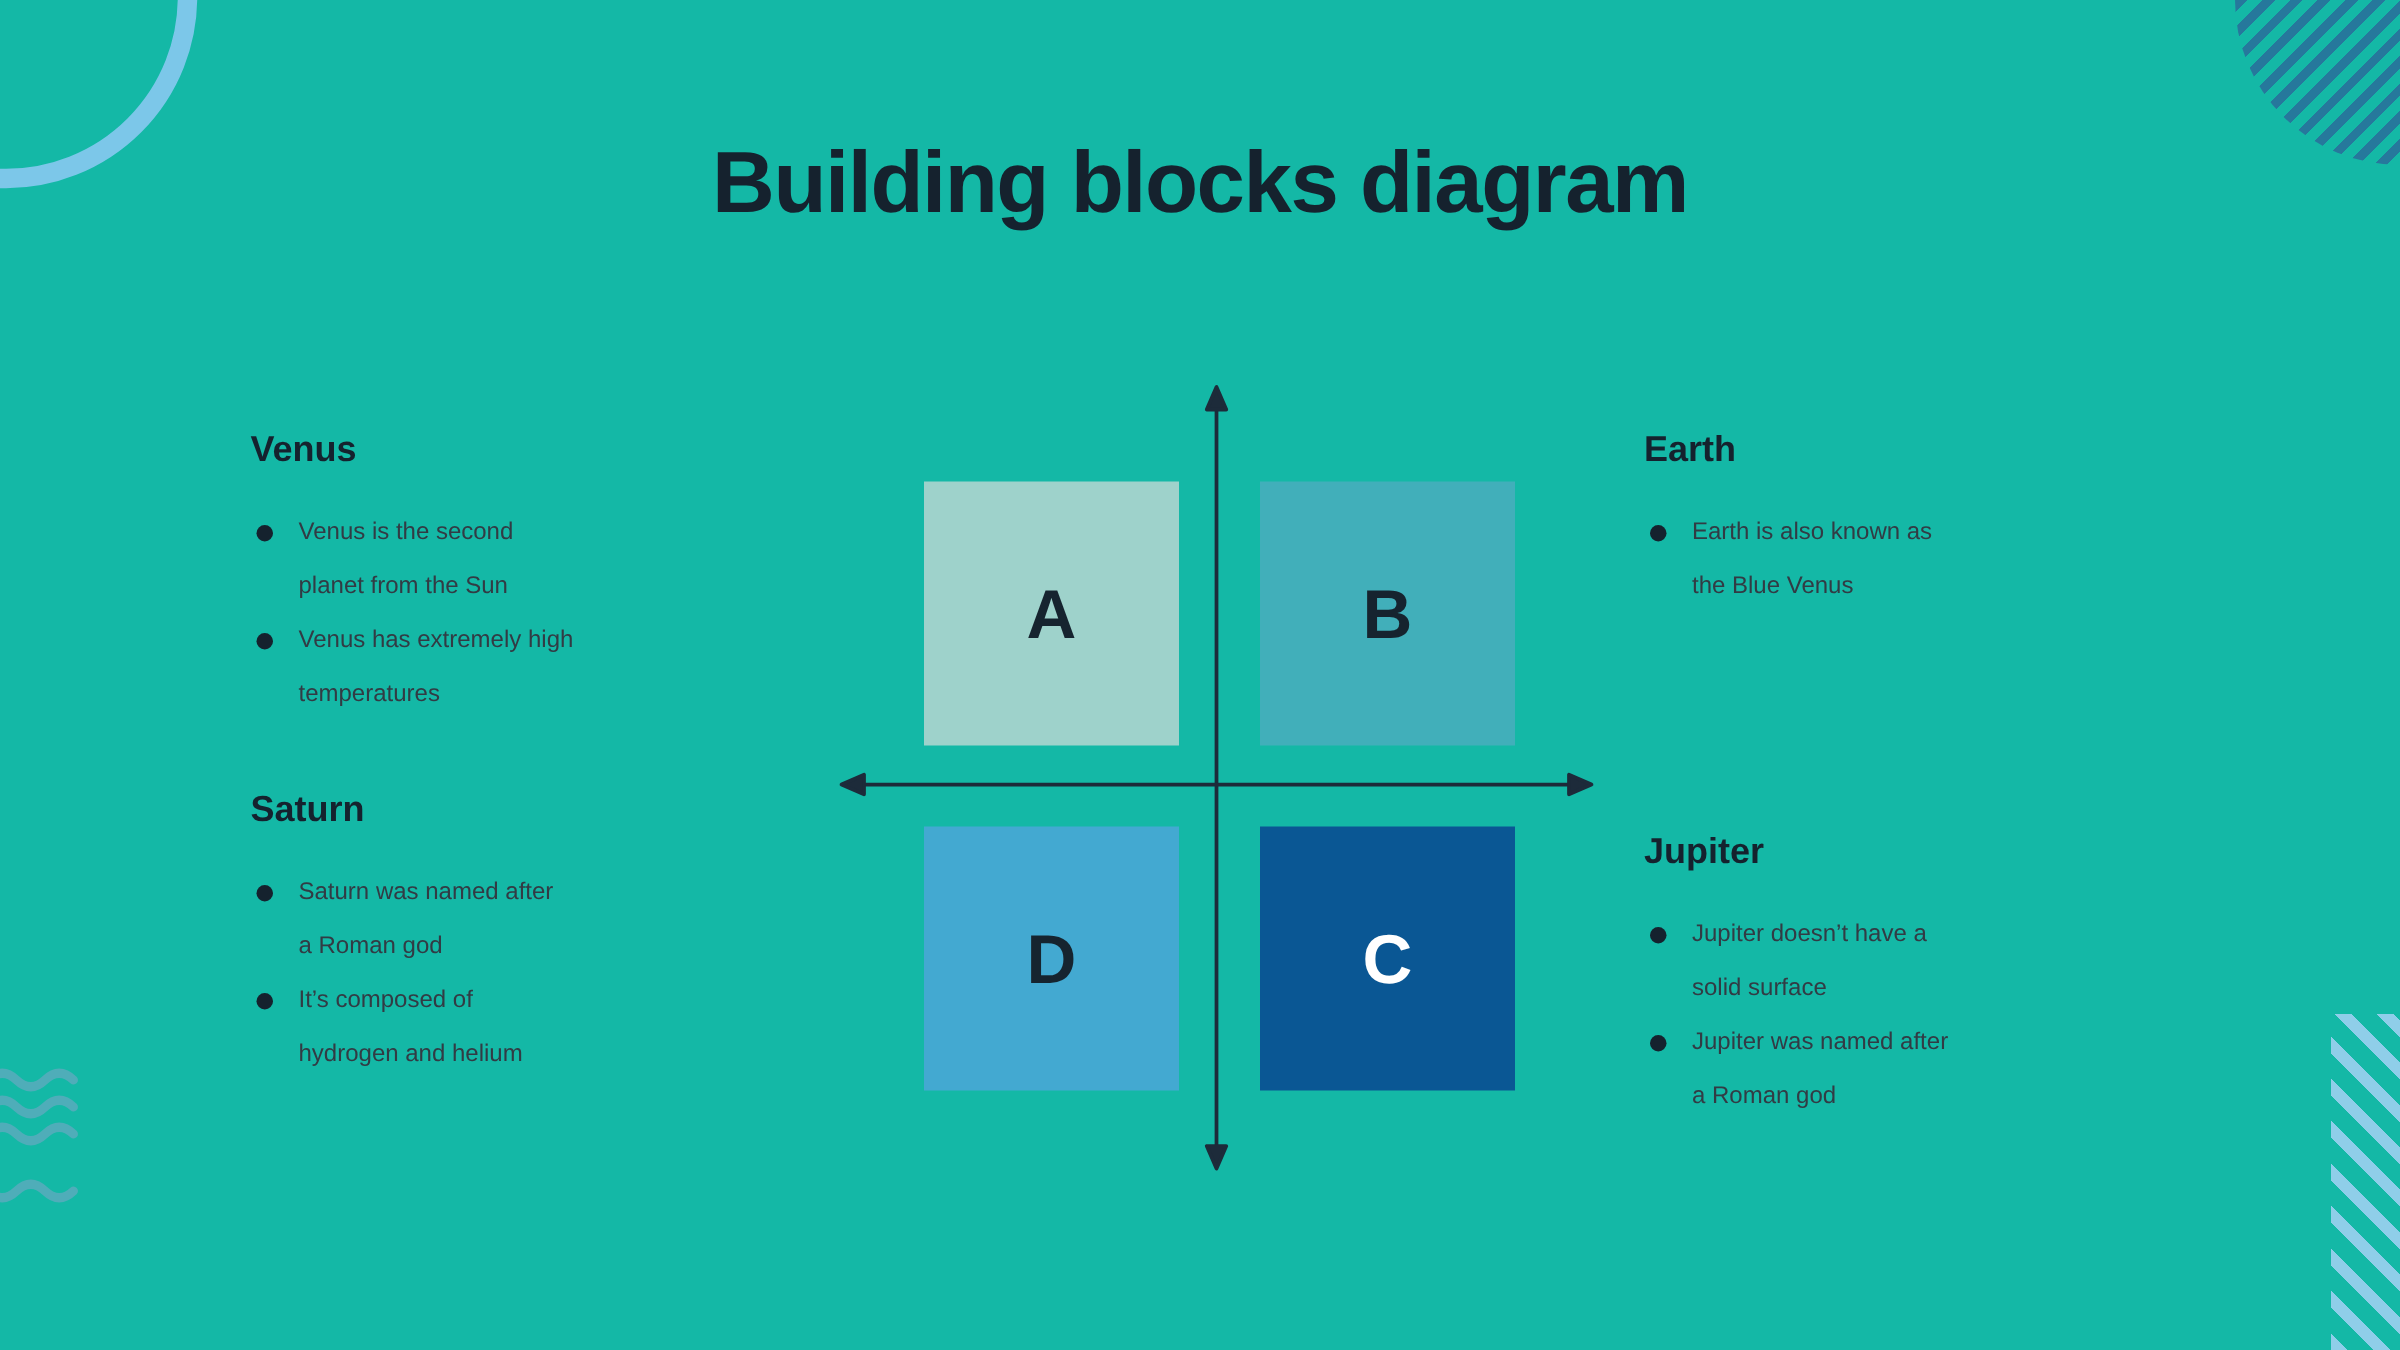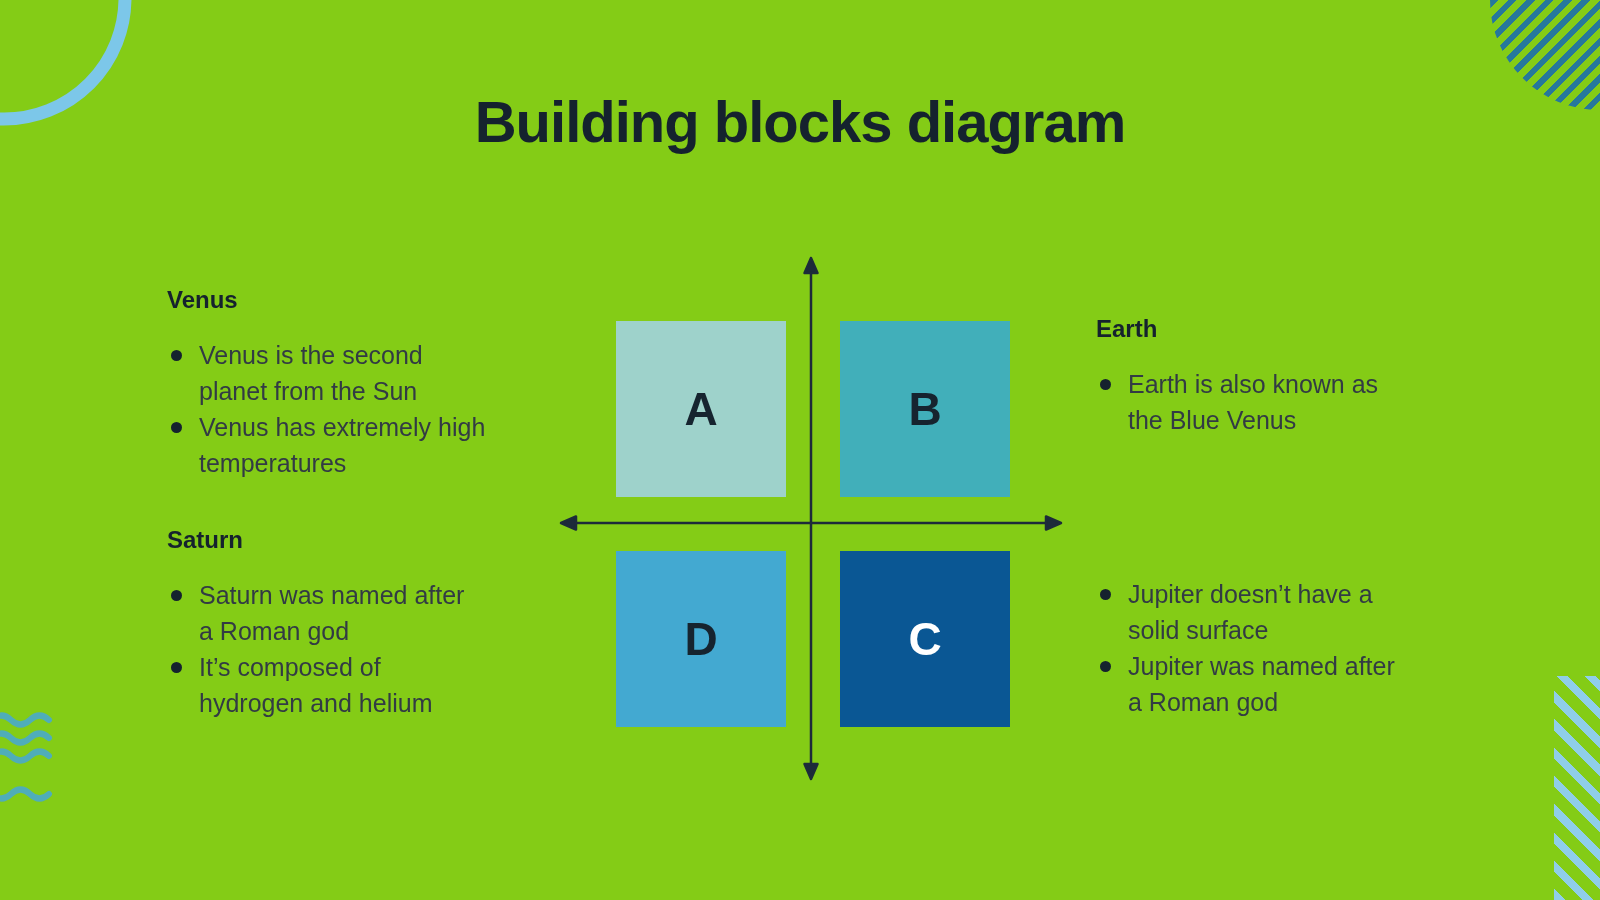--- a/index.html
+++ b/index.html
@@ -1,18 +1,18 @@
 <!DOCTYPE html>
 <html><head>
 <meta charset="utf-8">
 <style>
   html,body { margin:0; padding:0; background:#e8e8e8; }
   .slide {
     position:relative; width:1600px; height:900px;
-    background:#84cc16; overflow:hidden;
+    background:#14b8a6; overflow:hidden;
     font-family:"Liberation Sans", sans-serif;
   }
 
   
   .page-title {
     position:absolute; top:88px; left:0; right:0;
     margin:0; text-align:center;
     font-size:58px; font-weight:800; letter-spacing:-1px;
     color:#15222e;
   }
@@ -26,21 +26,21 @@
   .block-letter { font-size:46px; font-weight:800; }
 
   
   .info { position:absolute; width:340px; }
   .info h2 {
     margin:0; font-size:24px; font-weight:700; color:#15222e; line-height:1.2;
   }
   .info ul { list-style:none; margin:22px 0 0 0; padding:0; }
   .info li {
     position:relative; padding-left:32px;
-    font-size:25px; line-height:36px; color:#323b44;
+    font-size:16px; line-height:36px; color:#323b44;
   }
   .bullet-dot {
     position:absolute; left:4px; top:13px;
     width:11px; height:11px; border-radius:50%; background:#15222e;
   }
   .bullet-text { white-space:pre-line; }
 
   
   .decor { position:absolute; pointer-events:none; }
   .arc-tl { left:0; top:0; }
@@ -114,21 +114,21 @@
 planet from the Sun</span>
       </li>
       <li>
         <span class="bullet-dot"></span>
         <span class="bullet-text">Venus has extremely high
 temperatures</span>
       </li>
     </ul>
   </section>
 
-  <section class="info" style="left:1096px; top:286px;margin-top:29px;">
+  <section class="info" style="left:1096px; top:286px;">
     <h2>Earth</h2>
     <ul>
       <li>
         <span class="bullet-dot"></span>
         <span class="bullet-text">Earth is also known as
 the Blue Venus</span>
       </li>
     </ul>
   </section>
 
@@ -142,20 +142,21 @@
       </li>
       <li>
         <span class="bullet-dot"></span>
         <span class="bullet-text">It’s composed of
 hydrogen and helium</span>
       </li>
     </ul>
   </section>
 
   <section class="info" style="left:1096px; top:554px;">
+    <h2>Jupiter</h2>
     <ul>
       <li>
         <span class="bullet-dot"></span>
         <span class="bullet-text">Jupiter doesn’t have a
 solid surface</span>
       </li>
       <li>
         <span class="bullet-dot"></span>
         <span class="bullet-text">Jupiter was named after
 a Roman god</span>

